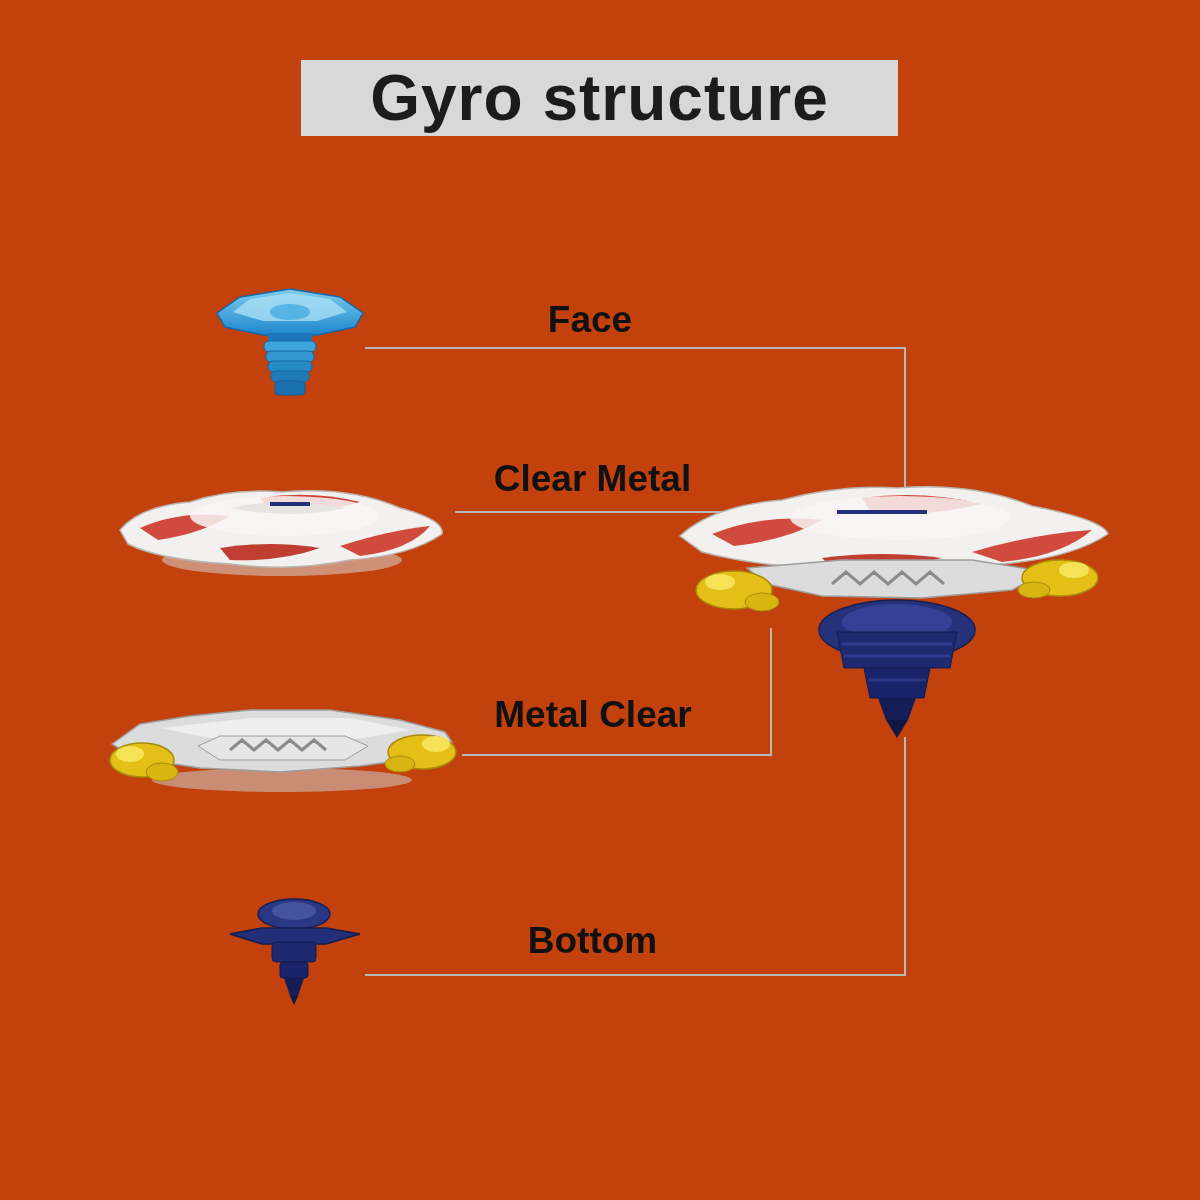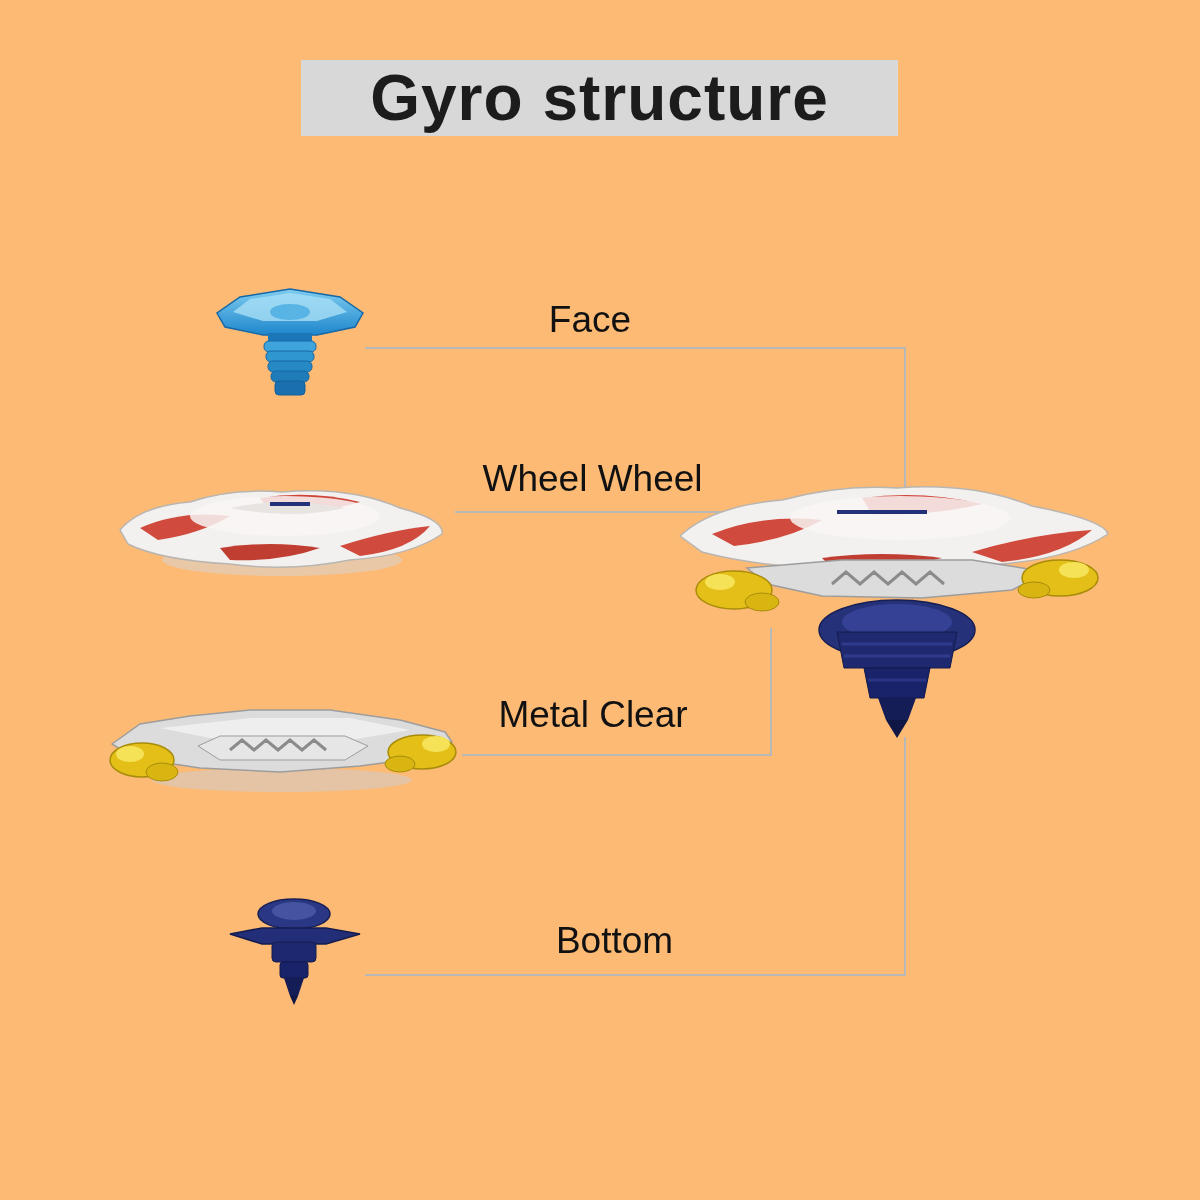--- a/index.html
+++ b/index.html
@@ -1,33 +1,33 @@
 <!DOCTYPE html>
 <html><head>
 <meta charset="utf-8">
 <style>
   html,body{margin:0;padding:0;background:#ffffff;}
   #canvas{
     position:relative;
     width:1200px;height:1200px;
-    background:#fdba74;
+    background:#c2410c;
     font-family:"Liberation Sans", sans-serif;
     overflow:hidden;
   }
   .title-bar{
     position:absolute;left:301px;top:60px;width:597px;height:76px;
     background:#d8d8d8;
     display:flex;align-items:center;justify-content:center;
   }
   .title-text{
     font-size:64px;font-weight:bold;color:#1c1c1c;letter-spacing:1px;
   }
   .part-label{
     position:absolute;
-    font-size:37px;color:#111111;text-align:center;
+    font-size:37px;color:#111111;text-align:center;font-weight:bold;
   }
   .line{position:absolute;background:#b8b8b8;}
   .line.h{height:2px;}
   .line.v{width:2px;}
   .part-img{position:absolute;}
   .part-img svg{display:block;width:100%;height:100%;}
 </style>
 </head>
 <body>
 
@@ -135,17 +135,17 @@
       <path d="M165,160 L285,160 L278,196 L172,196 Z" fill="#1e296f" stroke="#141c4e"></path>
       <path d="M170,172 L280,172 M172,184 L278,184" stroke="#2f3c8e" stroke-width="3" fill="none"></path>
       <path d="M192,196 L258,196 L252,226 L198,226 Z" fill="#19236a" stroke="#121a4a"></path>
       <path d="M196,208 L254,208" stroke="#2a3684" stroke-width="3"></path>
       <path d="M206,226 L244,226 L236,248 L214,248 Z" fill="#141d56"></path>
       <path d="M214,248 L236,248 L225,266 Z" fill="#101744"></path>
     </svg>
   </div>
 
   <div class="part-label" style="left:495px;top:299px;width:190px;">Face</div>
-  <div class="part-label" style="left:470px;top:458px;width:245px;">Wheel Wheel</div>
+  <div class="part-label" style="left:470px;top:458px;width:245px;">Clear Metal</div>
   <div class="part-label" style="left:468px;top:694px;width:250px;">Metal Clear</div>
-  <div class="part-label" style="left:512px;top:920px;width:205px;">Bottom</div>
+  <div class="part-label" style="left:490px;top:920px;width:205px;">Bottom</div>
 
 </div>
 
 </body></html>

